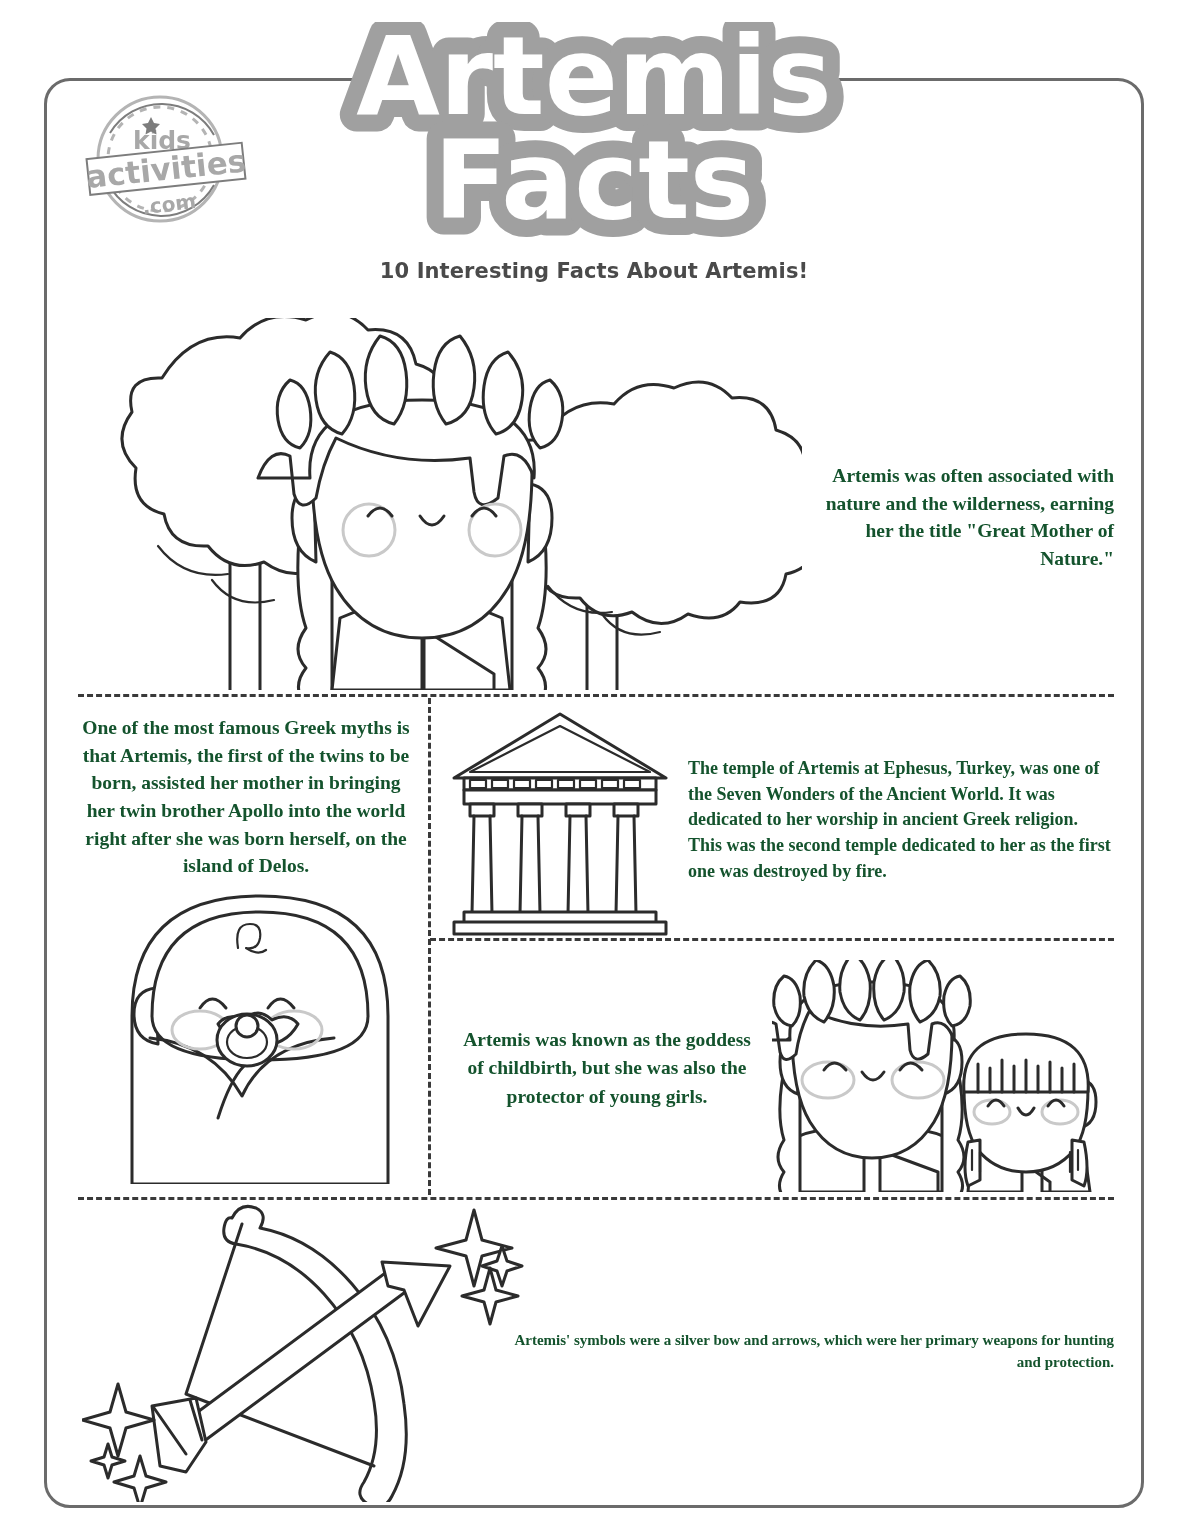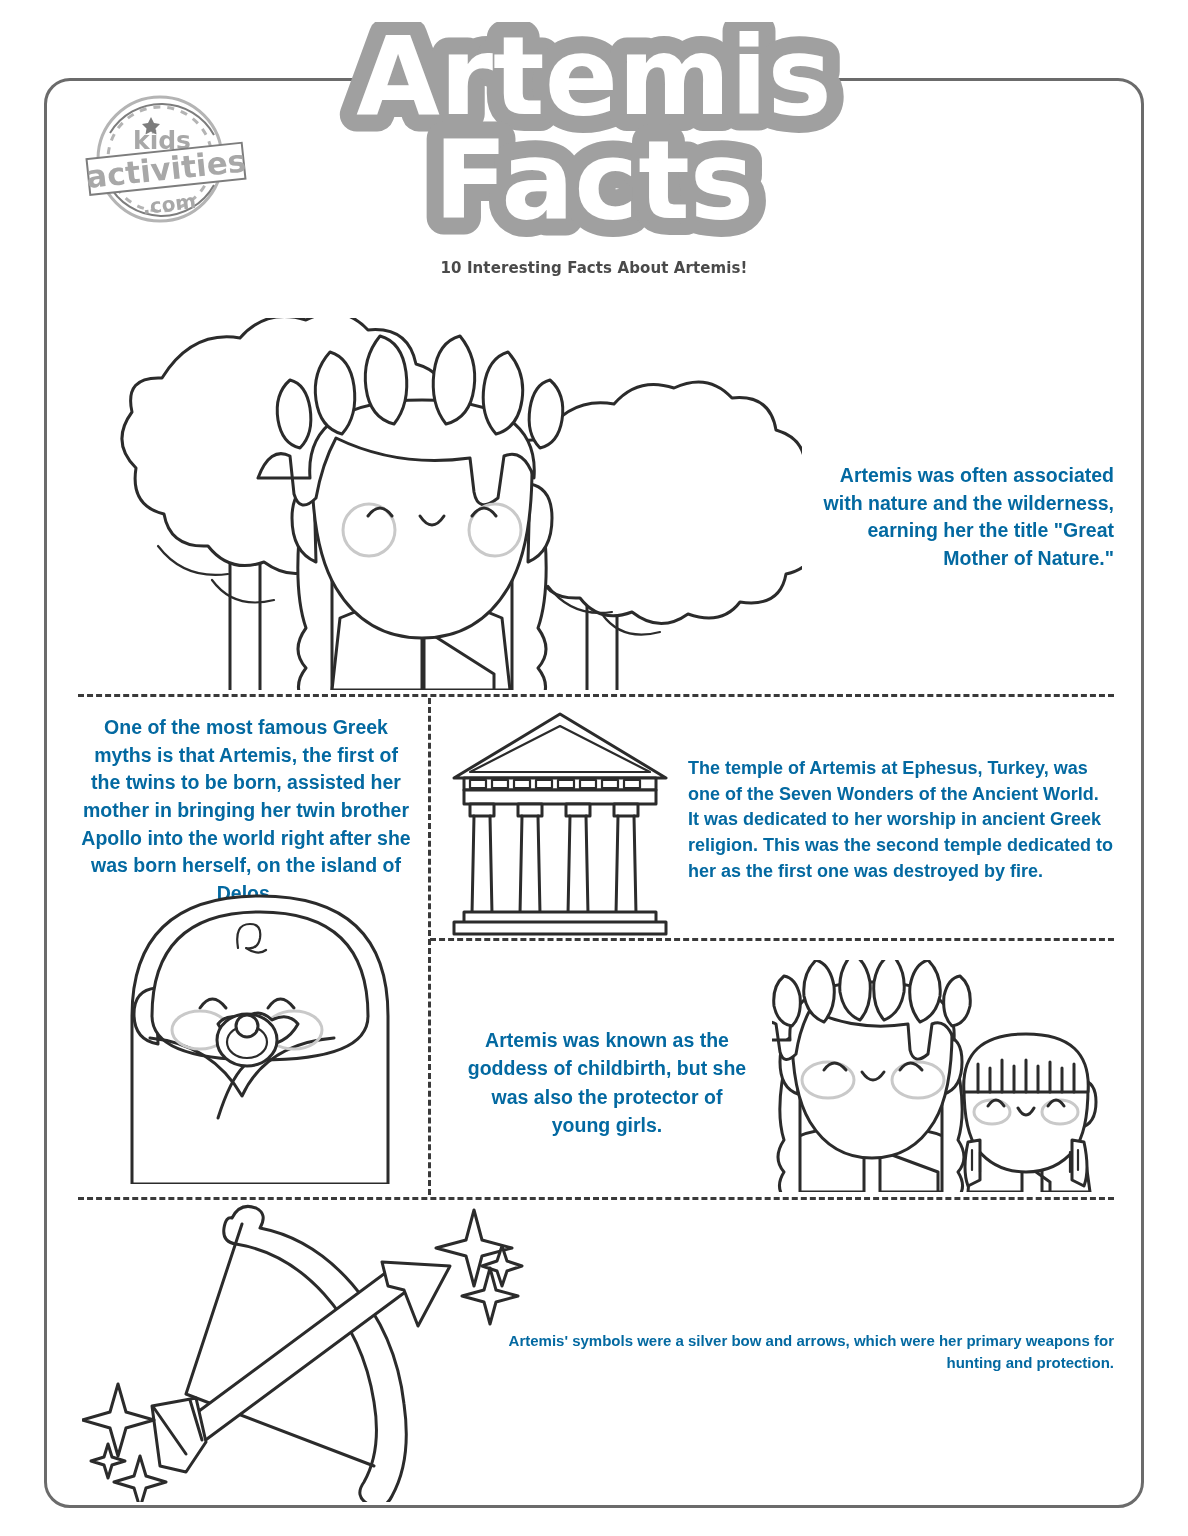--- a/index.html
+++ b/index.html
@@ -23,36 +23,36 @@
   .title-svg{display:block;margin:0 auto;}
 
   
   #logo{
     position:absolute;left:74px;top:93px;width:180px;height:135px;z-index:6;
   }
 
   
   #subtitle{
     position:absolute;left:0;top:259px;width:1188px;text-align:center;
-    font-size:15px;font-weight:700;color:#4a4a4a;letter-spacing:0.1px;
+    font-size:21px;font-weight:700;color:#4a4a4a;letter-spacing:0.1px;
     font-family:"DejaVu Sans","Liberation Sans",sans-serif;
   }
 
   
   .divider-h{position:absolute;border-top:3px dashed #3a3a3a;height:0;}
   .divider-v{position:absolute;border-left:3px dashed #3a3a3a;width:0;}
   #div-h-1{left:78px;top:694px;width:1036px;}
   #div-h-2{left:430px;top:938px;width:684px;}
   #div-h-3{left:78px;top:1197px;width:1036px;}
   #div-v-1{left:428px;top:698px;height:497px;}
 
   
   .fact-text{
-    position:absolute;color:#0369a1;font-weight:700;
-    font-family:Liberation Sans, sans-serif;
+    position:absolute;color:#14532d;font-weight:700;
+    font-family:Liberation Serif, serif;
   }
   #fact-1-text{left:818px;top:462px;width:296px;text-align:right;
      font-size:19.5px;line-height:1.42;}
   #fact-2-text{left:78px;top:714px;width:336px;text-align:center;
      font-size:19.5px;line-height:1.42;}
   #fact-3-text{left:688px;top:756px;width:426px;text-align:left;
      font-size:18px;line-height:1.43;}
   #fact-4-text{left:462px;top:1026px;width:290px;text-align:center;
      font-size:19.5px;line-height:1.45;}
   #fact-5-text{left:498px;top:1330px;width:616px;text-align:right;

